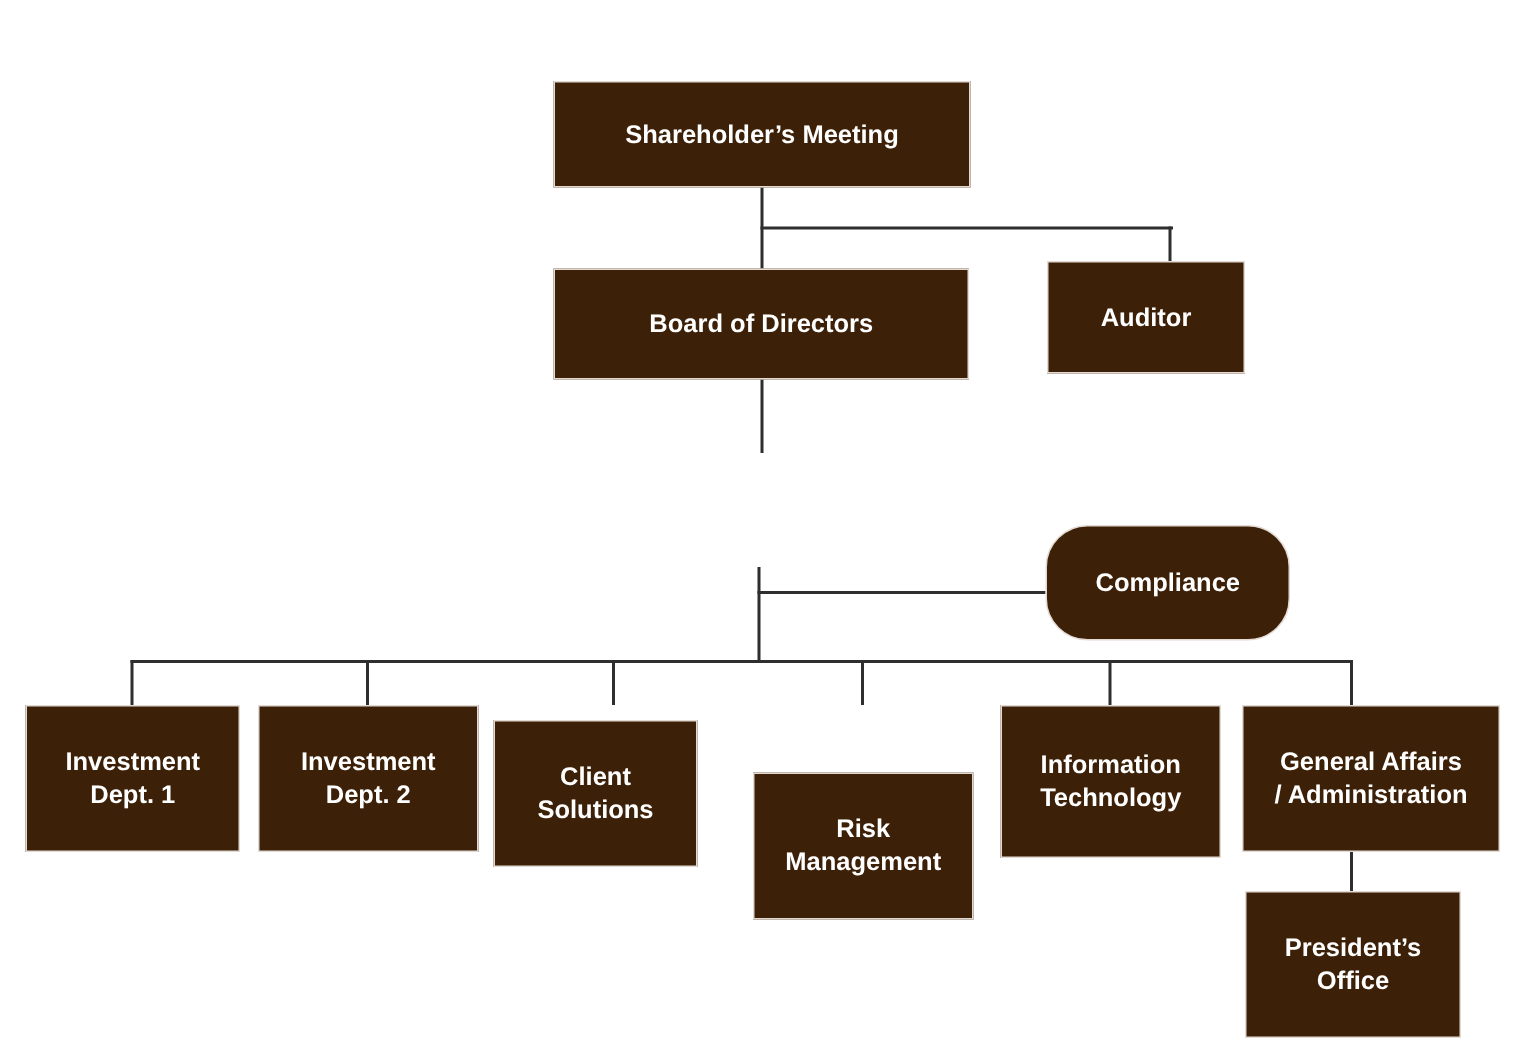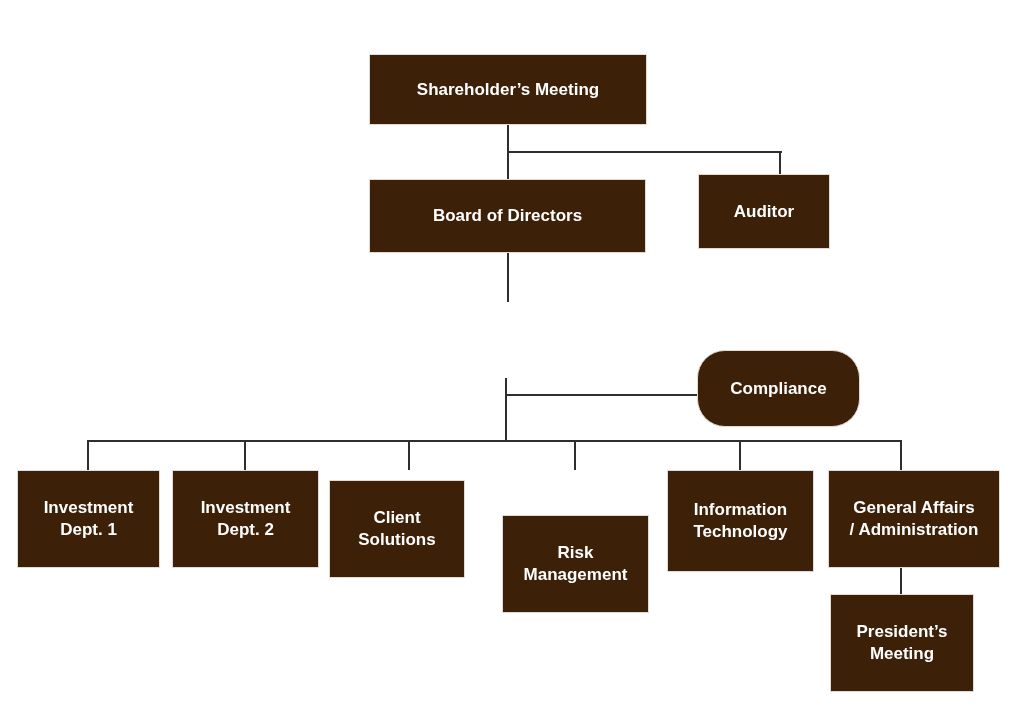--- a/index.html
+++ b/index.html
@@ -81,15 +81,15 @@
   <div class="node" style="left:502px; top:470px; width:147px; height:98px;margin-top:45px;">Risk
 Management</div>
 
   <div class="node" style="left:667px; top:470px; width:147px; height:102px;">Information
 Technology</div>
 
   <div class="node" style="left:828px; top:470px; width:172px; height:98px;">General Affairs
 / Administration</div>
 
   <div class="node" style="left:830px; top:594px; width:144px; height:98px;">President’s
-Meeting</div>
+Office</div>
 
 </div>
 
 </body></html>

